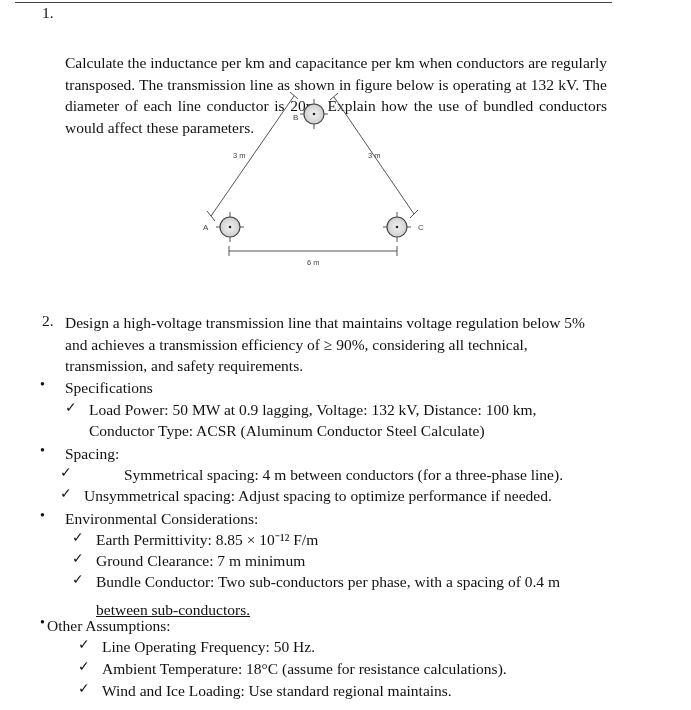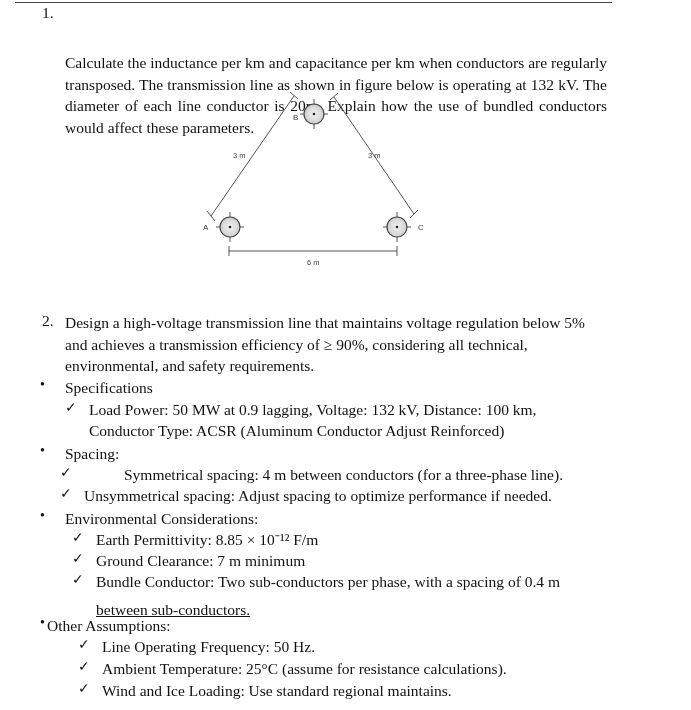--- a/index.html
+++ b/index.html
@@ -76,27 +76,27 @@
     <text x="228" y="140" font-family="Liberation Sans, sans-serif" font-size="8" fill="#444">C</text>
     <text x="43" y="68" font-family="Liberation Sans, sans-serif" font-size="7.5" fill="#444">3 m</text>
     <text x="178" y="68" font-family="Liberation Sans, sans-serif" font-size="7.5" fill="#444">3 m</text>
     <text x="117" y="175" font-family="Liberation Sans, sans-serif" font-size="7.5" fill="#444">6 m</text>
   </svg>
 </div>
 
 <div class="q-num" style="top:312px;">2.</div>
 <div class="line" style="left:65px; top:312px;">Design a high-voltage transmission line that maintains voltage regulation below 5%</div>
 <div class="line" style="left:65px; top:334px;">and achieves a transmission efficiency of ≥ 90%, considering all technical,</div>
-<div class="line" style="left:65px; top:355px;">environmental, and safety requirements.</div>
+<div class="line" style="left:65px; top:355px;">transmission, and safety requirements.</div>
 
 <span class="bullet" style="top:377px;">•</span>
 <div class="line" style="left:65px; top:377px;">Specifications</div>
 <span class="check" style="left:65px; top:399px;">✓</span>
 <div class="line" style="left:89px; top:399px;">Load Power: 50 MW at 0.9 lagging, Voltage: 132 kV, Distance: 100 km,</div>
-<div class="line" style="left:89px; top:420px;">Conductor Type: ACSR (Aluminum Conductor Adjust Reinforced)</div>
+<div class="line" style="left:89px; top:420px;">Conductor Type: ACSR (Aluminum Conductor Steel Calculate)</div>
 
 <span class="bullet" style="top:443px;">•</span>
 <div class="line" style="left:65px; top:443px;">Spacing:</div>
 <span class="check" style="left:60px; top:464px;">✓</span>
 <div class="line" style="left:84px; top:464px;margin-left:40px;">Symmetrical spacing: 4 m between conductors (for a three-phase line).</div>
 <span class="check" style="left:60px; top:485px;">✓</span>
 <div class="line" style="left:84px; top:485px;">Unsymmetrical spacing: Adjust spacing to optimize performance if needed.</div>
 
 <span class="bullet" style="top:508px;">•</span>
 <div class="line" style="left:65px; top:508px;">Environmental Considerations:</div>
@@ -106,15 +106,15 @@
 <div class="line" style="left:96px; top:550px;">Ground Clearance: 7 m minimum</div>
 <span class="check" style="left:72px; top:571px;">✓</span>
 <div class="line" style="left:96px; top:571px;">Bundle Conductor: Two sub-conductors per phase, with a spacing of 0.4 m</div>
 <div class="line" style="left:96px; top:599px;text-decoration:underline;">between sub-conductors.</div>
 
 <span class="bullet" style="top:615px;">•</span>
 <div class="line" style="left:47px; top:615px;text-align:center;">Other Assumptions:</div>
 <span class="check" style="left:78px; top:636px;">✓</span>
 <div class="line" style="left:102px; top:636px;">Line Operating Frequency: 50 Hz.</div>
 <span class="check" style="left:78px; top:658px;">✓</span>
-<div class="line" style="left:102px; top:658px;">Ambient Temperature: 25°C (assume for resistance calculations).</div>
+<div class="line" style="left:102px; top:658px;">Ambient Temperature: 18°C (assume for resistance calculations).</div>
 <span class="check" style="left:78px; top:680px;">✓</span>
 <div class="line" style="left:102px; top:680px;">Wind and Ice Loading: Use standard regional maintains.</div>
 
 </body></html>

